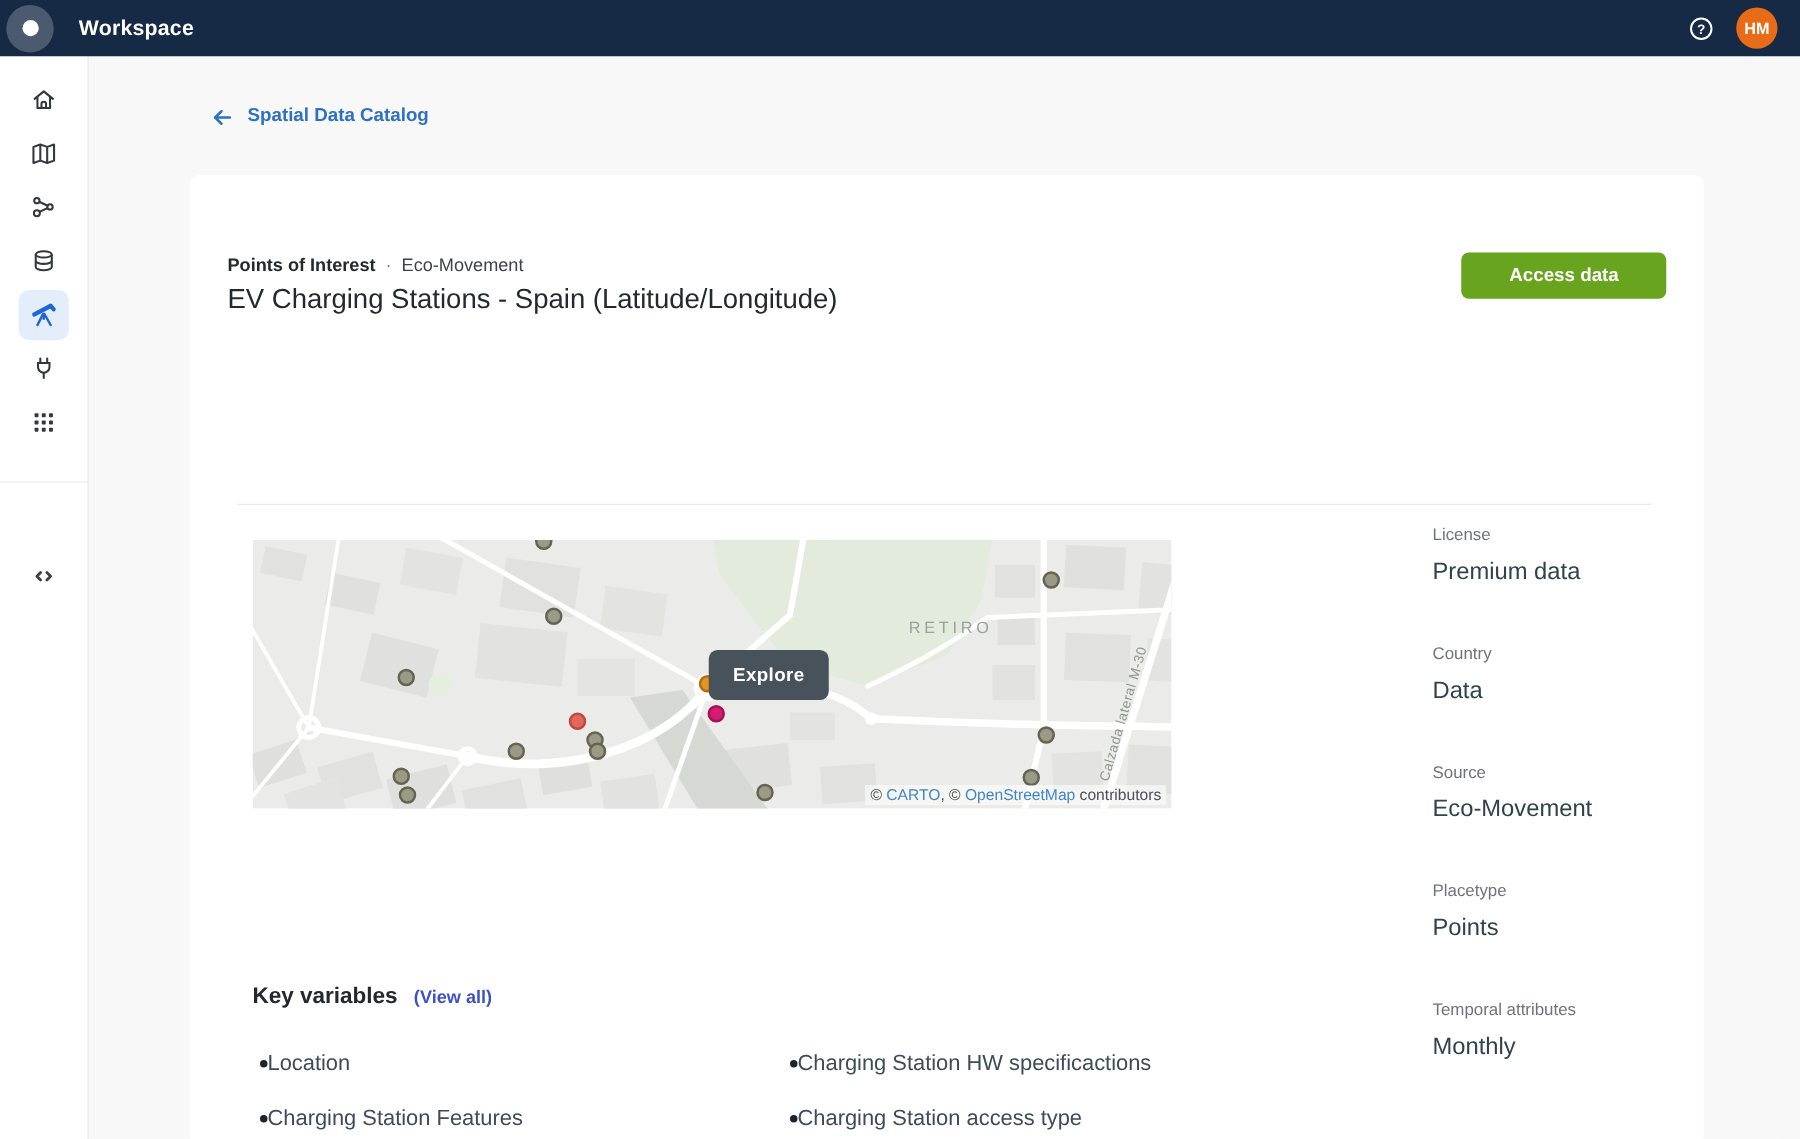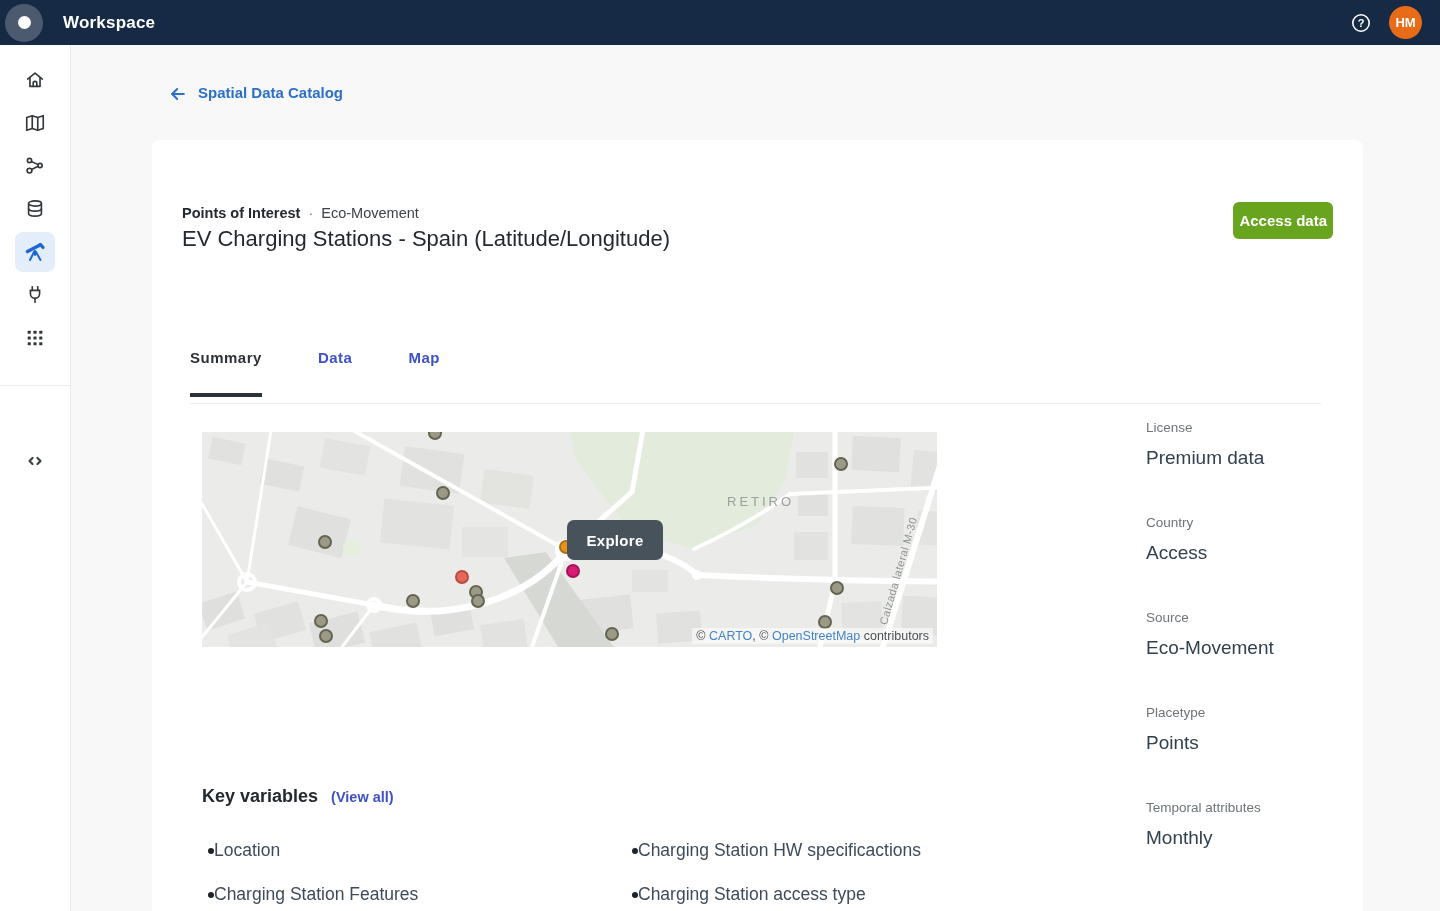--- a/index.html
+++ b/index.html
@@ -49,21 +49,21 @@
 
   
   .card { position:absolute; left:152px; top:140px; width:1211px; height:771px;
     background:#fff; border-radius:8px 8px 0 0; z-index:5; }
 
   .breadcrumb { position:absolute; left:30px; top:65px; font-size:14.5px; color:#3d4347; }
   .breadcrumb .crumb-cat { font-weight:700; color:#23292e; }
   .breadcrumb .crumb-sep { margin:0 8px; color:#6f7579; }
   .page-title { position:absolute; left:30px; top:86px; font-size:22px; font-weight:500; color:#23292e; }
 
-  .access-btn { position:absolute; right:30px; top:62px; height:37px; padding:0 6px;
+  .access-btn { position:absolute; right:30px; top:62px; height:37px; padding:0 38px;
     background:var(--button-green, #69a41e); color:#fff; font-size:15px; font-weight:700;
     border:none; border-radius:6px; cursor:pointer; font-family:inherit; }
 
   
   .tabs { position:absolute; left:38px; top:209px; display:flex; gap:56px; }
   .tab { position:relative; background:none; border:none; cursor:pointer; font-family:inherit;
     font-size:15px; font-weight:700; letter-spacing:.5px; padding:0 0 31px 0;
     color:var(--tab-blue, #3e52c4); }
   .tab.active { color:#2d3238; }
   .tab.active::after { content:""; position:absolute; left:0; right:0; bottom:0; height:4px;
@@ -207,25 +207,20 @@
 </button>
 
 <main class="card">
 
   <div class="breadcrumb">
     <span class="crumb-cat">Points of Interest</span><span class="crumb-sep">·</span><span class="crumb-provider">Eco-Movement</span>
   </div>
   <h1 class="page-title">EV Charging Stations - Spain (Latitude/Longitude)</h1>
   <button class="access-btn">Access data</button>
 
-  <div class="tabs">
-    <button class="tab active">Summary</button>
-    <button class="tab">Data</button>
-    <button class="tab">Map</button>
-  </div>
   <div class="tabs-divider"></div>
 
   <div class="map-box">
     <svg viewBox="0 0 826 215" width="826" height="215">
       <rect width="826" height="215" fill="#ebece9"></rect>
 
       <g fill="#e1e2df">
         <rect x="8" y="8" width="34" height="22" transform="rotate(12 25 19)"></rect>
         <rect x="60" y="30" width="40" height="26" transform="rotate(12 80 43)" fill="#e0e1de"></rect>
         <rect x="120" y="10" width="46" height="30" transform="rotate(10 143 25)" fill="#e3e4e1"></rect>
@@ -311,21 +306,21 @@
     <div class="map-attribution"><span>© </span><a>CARTO</a><span>, © </span><a>OpenStreetMap</a><span> contributors</span></div>
   </div>
 
   <aside class="meta-col">
     <div class="meta-item">
       <div class="meta-label">License</div>
       <div class="meta-value">Premium data</div>
     </div>
     <div class="meta-item">
       <div class="meta-label">Country</div>
-      <div class="meta-value">Access</div>
+      <div class="meta-value">Data</div>
     </div>
     <div class="meta-item">
       <div class="meta-label">Source</div>
       <div class="meta-value">Eco-Movement</div>
     </div>
     <div class="meta-item">
       <div class="meta-label">Placetype</div>
       <div class="meta-value">Points</div>
     </div>
     <div class="meta-item">

